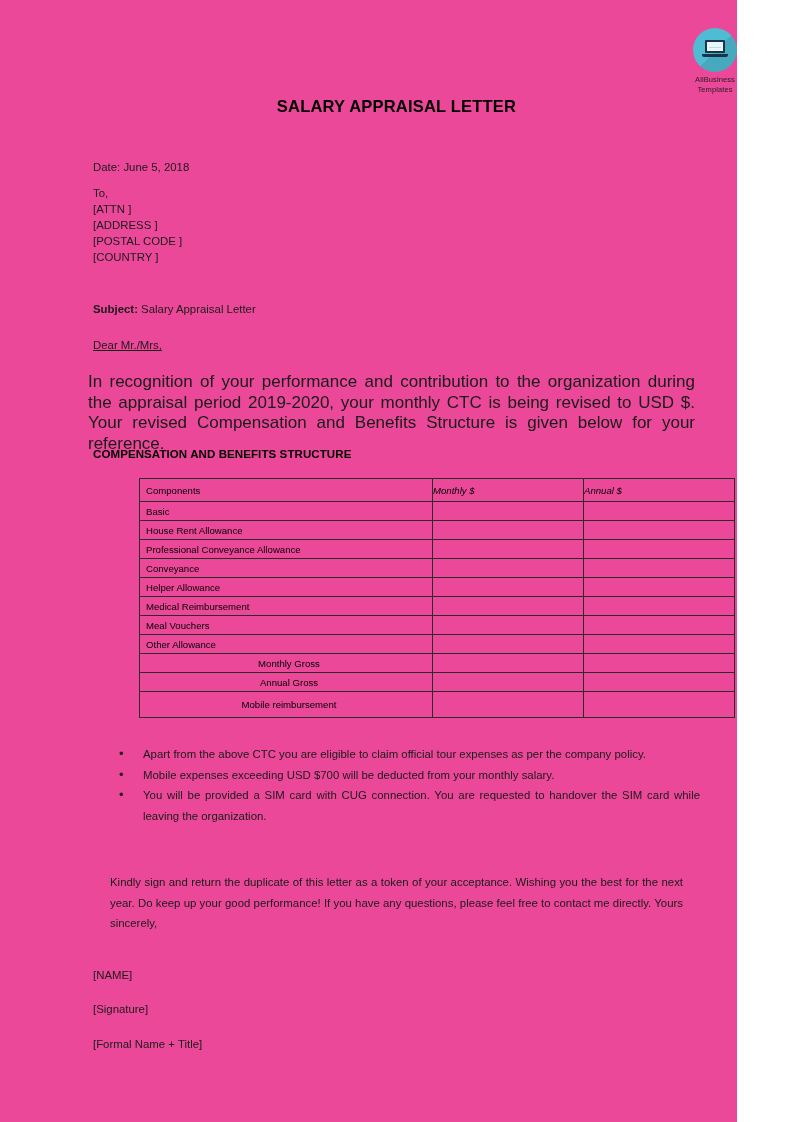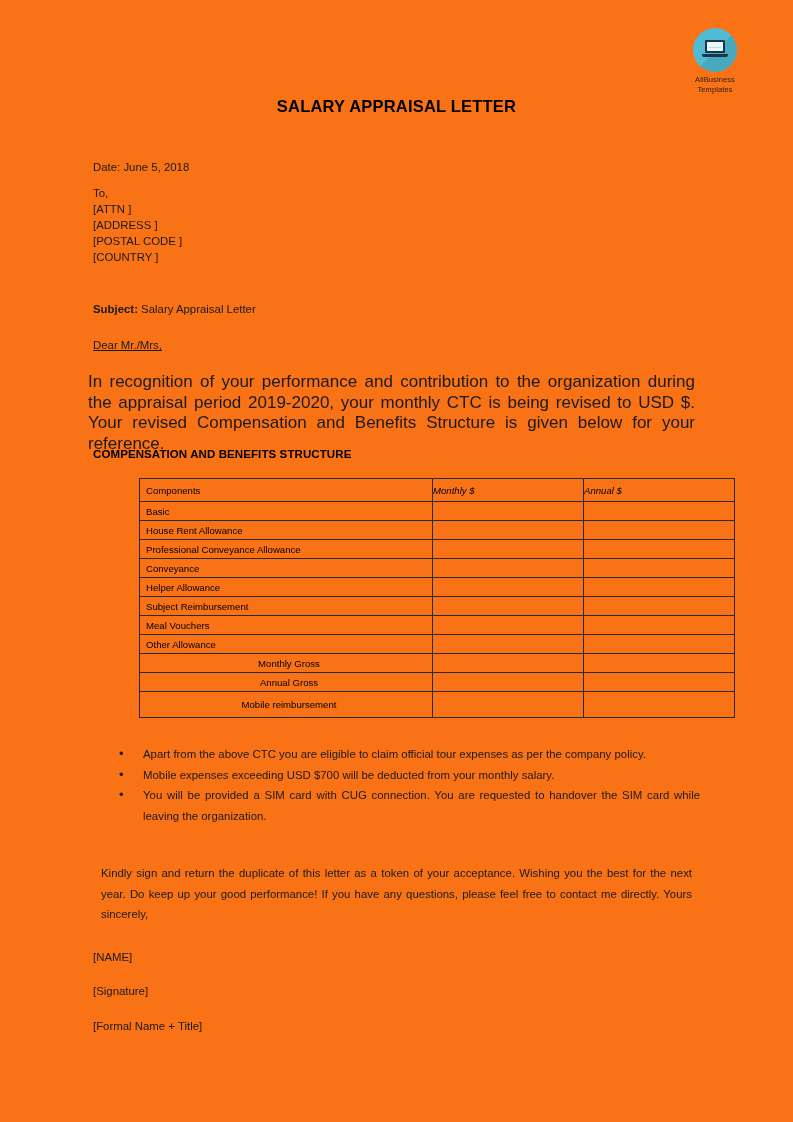--- a/index.html
+++ b/index.html
@@ -7,23 +7,23 @@
     margin: 0;
     padding: 0;
     background: #ffffff;
   }
   body {
     font-family: "Liberation Sans", sans-serif;
     color: #000000;
   }
   .page {
     position: relative;
-    width: 793px;
+    width: 737px;
     height: 1122px;
-    background: #f97316;
+    background: #ec4899;
     overflow: hidden;
     box-sizing: border-box;
   }
 
   
   .logo-wrap {
     position: absolute;
     top: 28px;
     left: 672px;
     width: 86px;
@@ -287,21 +287,21 @@
           <td>Conveyance</td>
           <td></td>
           <td></td>
         </tr>
         <tr>
           <td>Helper Allowance</td>
           <td></td>
           <td></td>
         </tr>
         <tr>
-          <td>Subject  Reimbursement</td>
+          <td>Medical  Reimbursement</td>
           <td></td>
           <td></td>
         </tr>
         <tr>
           <td>Meal Vouchers</td>
           <td></td>
           <td></td>
         </tr>
         <tr>
           <td>Other Allowance</td>
@@ -336,21 +336,21 @@
       <span class="dot">•</span>
       <span>Mobile expenses exceeding USD $700 will be deducted from your monthly salary.</span>
     </div>
     <div class="bullet-row">
       <span class="dot">•</span>
       <span>You will be provided a SIM card with CUG connection. You are requested to handover the SIM card while leaving the organization.</span>
     </div>
   </div>
 
   <div class="closing">
-    <p class="para" style="margin:8px;">Kindly sign and return the duplicate of this letter as a token of your acceptance. Wishing you the best for the next year. Do keep up your good performance! If you have any questions, please feel free to contact me directly. Yours sincerely,</p>
+    <p class="para" style="margin:17px;">Kindly sign and return the duplicate of this letter as a token of your acceptance. Wishing you the best for the next year. Do keep up your good performance! If you have any questions, please feel free to contact me directly. Yours sincerely,</p>
     <div class="gap"></div>
     <div>[NAME]</div>
     <div class="gap"></div>
     <div>[Signature]</div>
     <div class="gap"></div>
     <div>[Formal Name + Title]</div>
   </div>
 
 
 </div>

